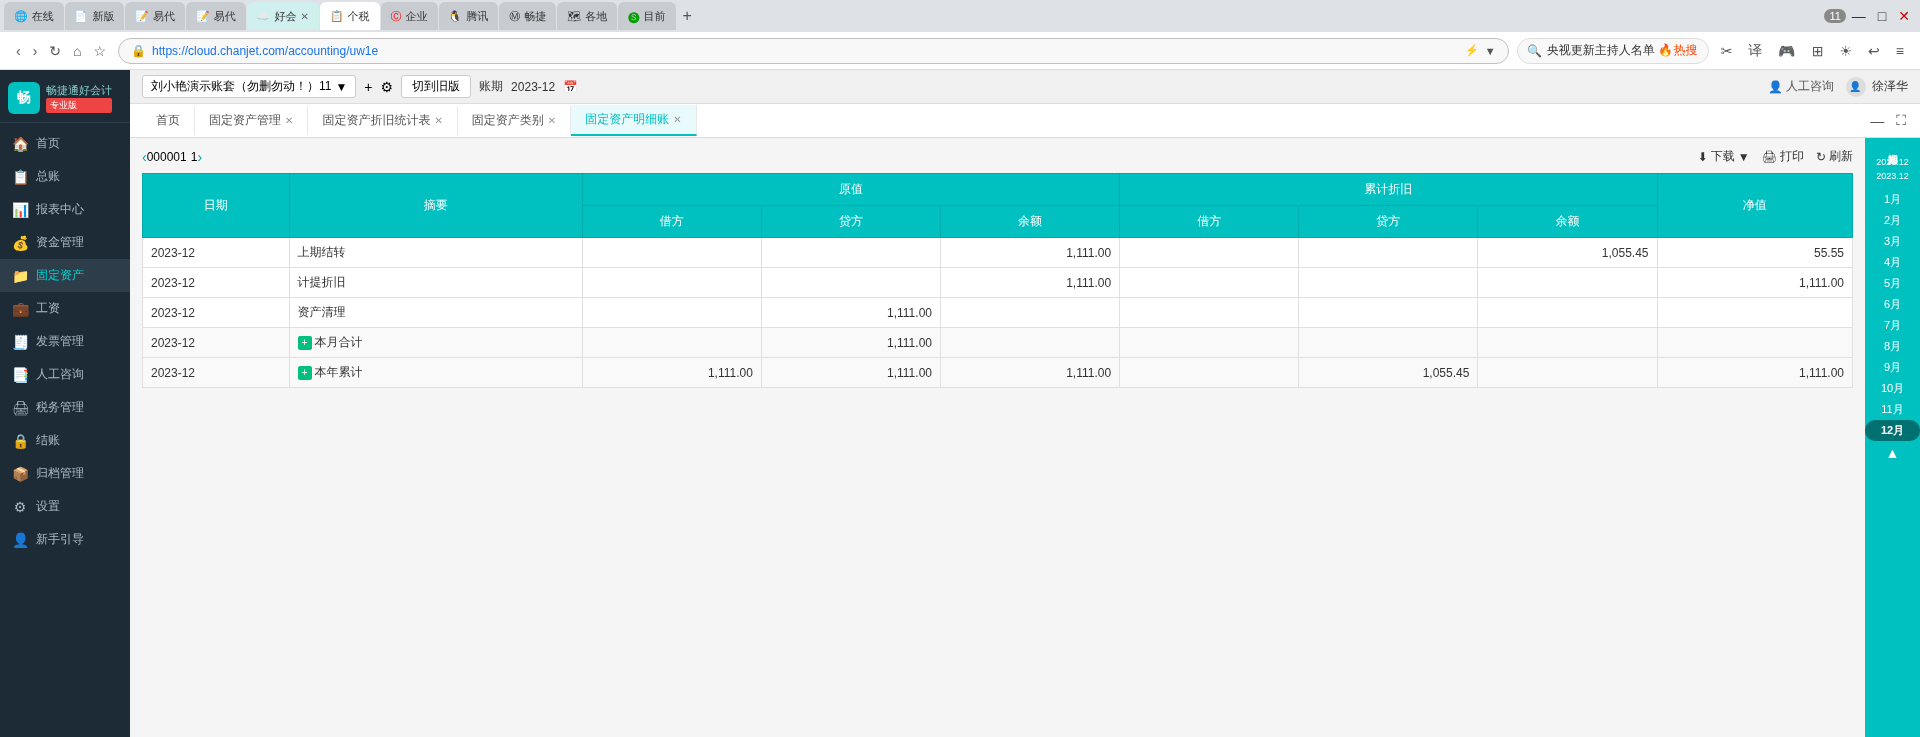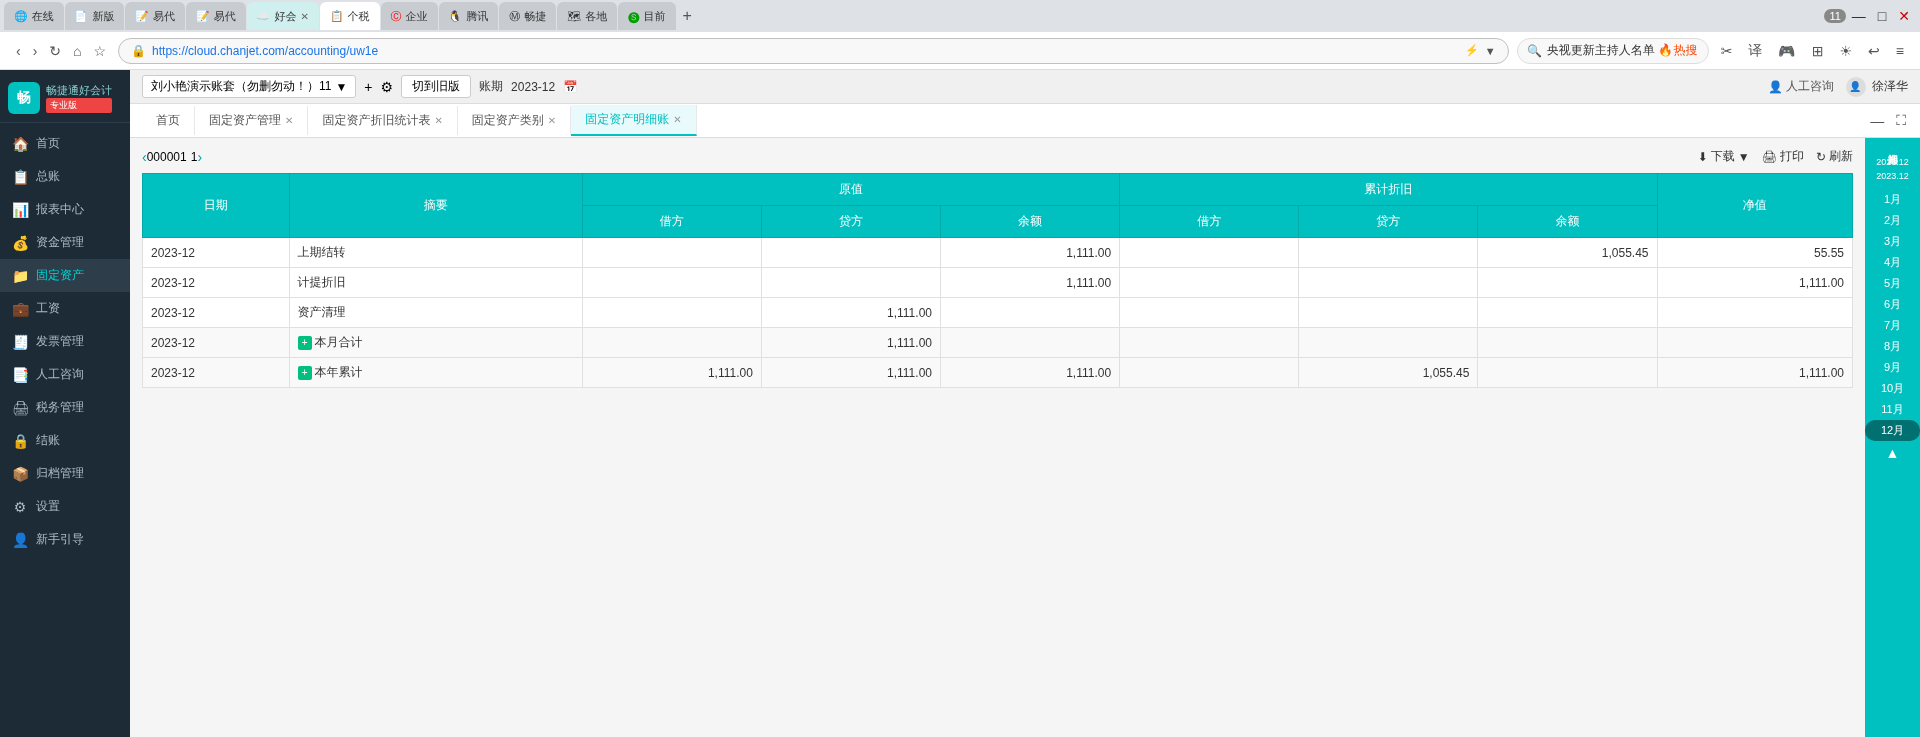--- a/index.html
+++ b/index.html
@@ -74,21 +74,21 @@
     .summary-row td { background: #f9f9f9; }
     .row-icon { display: inline-block; width: 14px; height: 14px; background: #00c080; border-radius: 2px; color: #fff; text-align: center; font-size: 10px; line-height: 14px; margin-right: 3px; }
 
     
     .right-panel { width: 55px; background: #00c0c0; display: flex; flex-direction: column; align-items: center; padding-top: 4px; }
     .period-selector { display: flex; flex-direction: column; align-items: center; }
     .period-label { writing-mode: vertical-rl; font-size: 10px; color: #fff; margin-bottom: 4px; padding: 4px 0; }
     .period-dates { font-size: 9px; color: #fff; text-align: center; padding: 2px; line-height: 1.5; }
     .month-list { display: flex; flex-direction: column; align-items: center; width: 100%; margin-top: 4px; }
     .month-item { width: 100%; text-align: center; padding: 3px 0; font-size: 11px; color: #fff; cursor: pointer; }
-    .month-item.active { background: #007070; color: #fff; font-weight: normal; border-radius: 10px; }
+    .month-item.active { background: #007070; color: #fff; font-weight: bold; border-radius: 10px; }
     .scroll-btn { color: #fff; font-size: 14px; cursor: pointer; margin-top: 4px; }
 
     .record-nav-row { display: flex; align-items: center; margin-bottom: 8px; }
   </style>
 </head>
 <body>
 
 <div class="browser-chrome">
   <div class="tab-bar">
 

